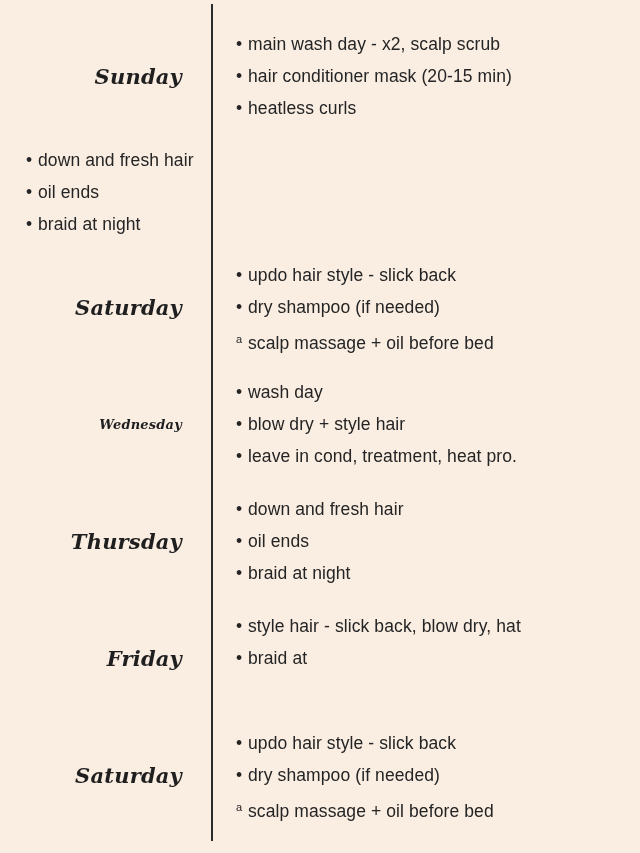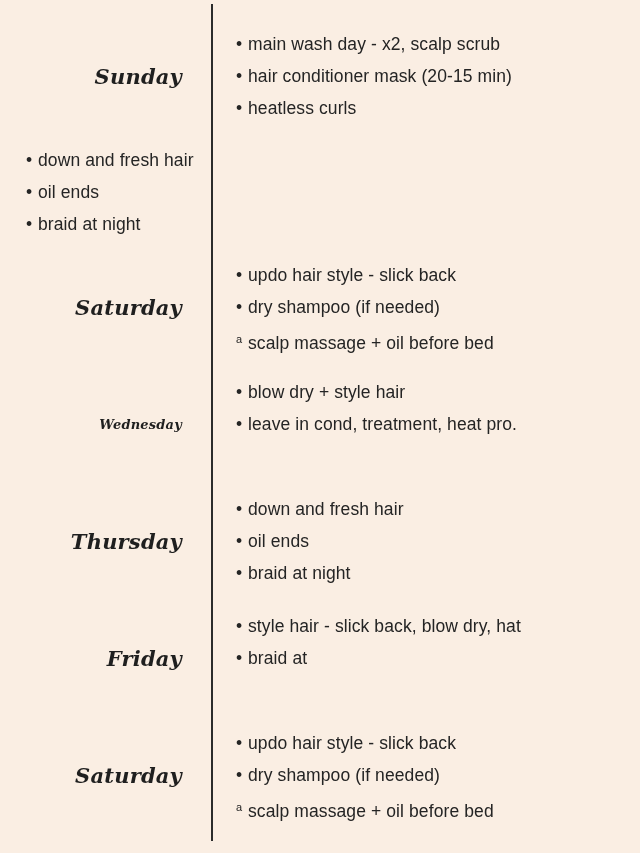--- a/index.html
+++ b/index.html
@@ -126,20 +126,21 @@
       <div class="task"><span class="bullet">•</span><span>dry shampoo (if needed)</span></div>
       <div class="task sup-bullet"><span class="bullet">a</span><span>scalp massage + oil before bed</span></div>
     </div>
   </div>
 
   <div class="day-row row-3">
     <div class="day-name-cell">
       <span class="day-name day-name-wednesday">Wednesday</span>
     </div>
     <div class="tasks-cell">
+      <div class="task"><span class="bullet">•</span><span>wash day</span></div>
       <div class="task"><span class="bullet">•</span><span>blow dry + style hair</span></div>
       <div class="task"><span class="bullet">•</span><span>leave in cond, treatment, heat pro.</span></div>
     </div>
   </div>
 
   <div class="day-row row-4">
     <div class="day-name-cell">
       <span class="day-name">Thursday</span>
     </div>
     <div class="tasks-cell">

